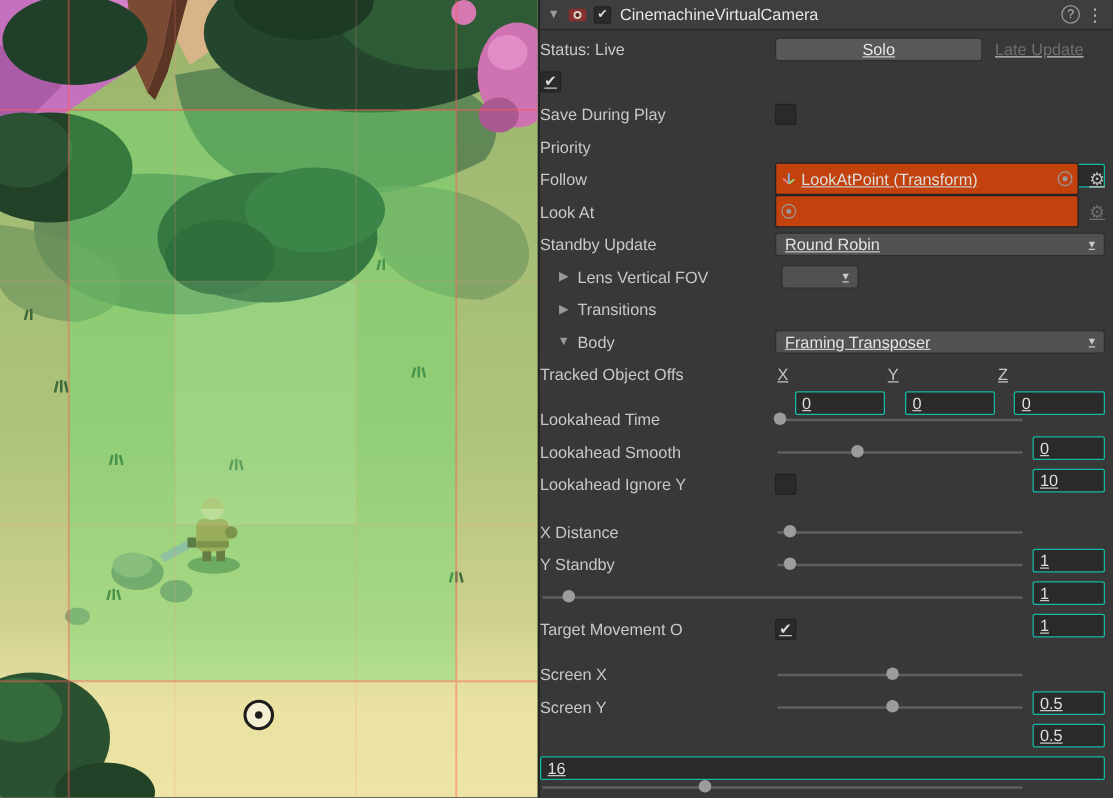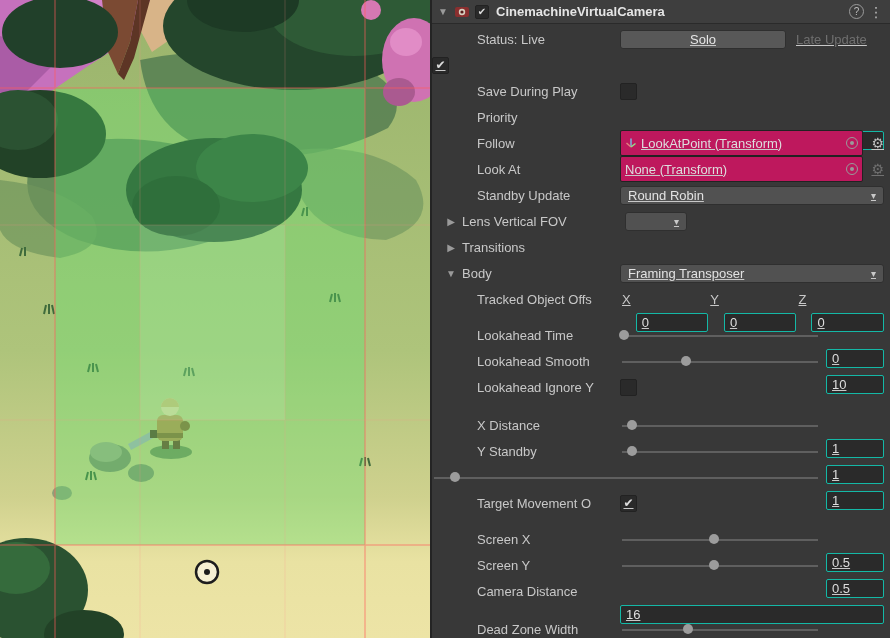--- a/index.html
+++ b/index.html
@@ -12,50 +12,50 @@
 
   
   .game-view { position:relative; width:430px; height:638px; flex:none; overflow:hidden; background:#a9bf74; }
   .game-view svg.scene { display:block; }
 
   
   .inspector { flex:1; background:#383838; border-left:2px solid #242424; display:flex; flex-direction:column; min-width:0; }
   .insp-header { height:24px; background:#3e3e3e; border-bottom:1px solid #2a2a2a; display:flex; align-items:center; padding:0 7px 0 5px; gap:5px; flex:none; }
   .fold-arrow { color:#9a9a9a; font-size:10px; width:12px; flex:none; text-align:center; }
   .vcam-icon { width:16px; height:16px; flex:none; display:flex; }
-  .hdr-title { font-weight:bold; color:#e5e5e5; margin-left:2px; flex:1; white-space:nowrap; overflow:hidden; }
+  .hdr-title { font-weight:normal; color:#e5e5e5; margin-left:2px; flex:1; white-space:nowrap; overflow:hidden; }
   .help-circle { width:15px; height:15px; border:1px solid #9a9a9a; border-radius:50%; font-size:10px; line-height:13px; text-align:center; color:#bdbdbd; flex:none; }
   .hdr-menu { color:#bdbdbd; width:14px; text-align:center; font-size:14px; flex:none; }
 
   .insp-body { flex:1; padding-top:2px; }
   .row { display:flex; align-items:center; height:26px; padding-right:6px; }
   .spacer { height:10px; }
   .spacer.lg { height:12px; }
-  .label { width:188px; flex:none; padding-left:45px; white-space:nowrap; overflow:hidden; color:#c8c8c8; }
+  .label { width:188px; flex:none; white-space:nowrap; overflow:hidden; color:#c8c8c8; }
   .label.fold { padding-left:13px; display:flex; align-items:center; gap:5px; cursor:default; }
   .control { flex:1; display:flex; align-items:center; min-width:0;text-decoration:underline; }
 
   .field { background:#2a2a2a; border:1px solid #14b8a6; border-radius:2px; height:19px; display:flex; align-items:center; padding:0 5px; color:#dedede; min-width:0;margin-top:47px; }
   .grow { flex:1; }
   .val { width:58px; flex:none; margin-left:6px; }
 
   .dropdown { background:#515151; border:1px solid #2f2f2f; border-radius:3px; height:19px; display:flex; align-items:center; justify-content:space-between; padding:0 7px; color:#e2e2e2;text-align:center; }
   .dd-arrow { color:#c8c8c8; font-size:10px; margin-left:6px; }
   .preset { width:62px; flex:none; margin-left:5px; }
 
   .solo-btn { width:166px; height:19px; background:#585858; border:1px solid #2f2f2f; border-radius:3px; color:#e6e6e6; font-family:inherit; font-size:13px; cursor:default; }
   .late-update { color:#6f6f6f; margin-left:10px; white-space:nowrap; }
 
   .checkbox { width:17px; height:17px; background:#2a2a2a; border:1px solid #222222; border-radius:2px; display:flex; align-items:center; justify-content:center; flex:none; }
   .checkbox .mark { display:none; color:#dcdcdc; font-size:12px; line-height:1; }
   .checkbox.checked .mark { display:block; }
   .checkbox.small { width:14px; height:14px; }
   .checkbox.small .mark { font-size:10px; }
 
-  .obj-field { background:#be185d; border:1px solid #222222; border-radius:2px; height:19px; display:flex; align-items:center; padding:12px 4px; color:#dedede; min-width:0; gap:4px; }
+  .obj-field { background:#c2410c; border:1px solid #222222; border-radius:2px; height:19px; display:flex; align-items:center; padding:12px 4px; color:#dedede; min-width:0; gap:4px; }
   .obj-text { flex:1; white-space:nowrap; overflow:hidden; }
   .transform-icon { width:12px; height:12px; flex:none; display:flex; }
   .picker { width:12px; height:12px; border:1px solid #9a9a9a; border-radius:50%; position:relative; flex:none; }
   .picker::after { content:""; position:absolute; left:3px; top:3px; width:4px; height:4px; border-radius:50%; background:#9a9a9a; }
   .gear { color:#bdbdbd; margin-left:8px; font-size:14px; flex:none; line-height:1; }
   .gear.dim { opacity:0.4; }
 
   .slider { position:relative; flex:1; height:19px; min-width:0; }
   .slider .track { position:absolute; left:2px; right:2px; top:9px; height:2px; background:#5f5f5f; }
   .slider .handle { position:absolute; top:4px; width:10px; height:10px; border-radius:50%; background:#9c9c9c; }
@@ -251,21 +251,20 @@
             <span class="picker"></span>
           </div>
           <span class="gear">⚙</span>
         </div>
       </div>
 
       <div class="row">
         <div class="label">Look At</div>
         <div class="control">
           <div class="obj-field grow">
-            <span class="obj-text">None (Transform)</span>
             <span class="picker"></span>
           </div>
           <span class="gear dim">⚙</span>
         </div>
       </div>
 
       <div class="row">
         <div class="label">Standby Update</div>
         <div class="control">
           <div class="dropdown grow">
@@ -433,32 +432,30 @@
             <div class="track"></div>
             <div class="handle" style="left: calc(47% - 5px);"></div>
           </div>
           <div class="field val">
               <span>0.5</span>
             </div>
         </div>
       </div>
 
       <div class="row">
-        <div class="label">Camera Distance</div>
         <div class="control">
           <div class="field grow">
               <span>16</span>
             </div>
         </div>
       </div>
 
       <div class="spacer lg"></div>
 
       <div class="row">
-        <div class="label">Dead Zone Width</div>
         <div class="control">
           <div class="slider">
             <div class="track"></div>
             <div class="handle" style="left: calc(34% - 5px);"></div>
           </div>
           <div class="field val">
               <span>0.34</span>
             </div>
         </div>
       </div>

